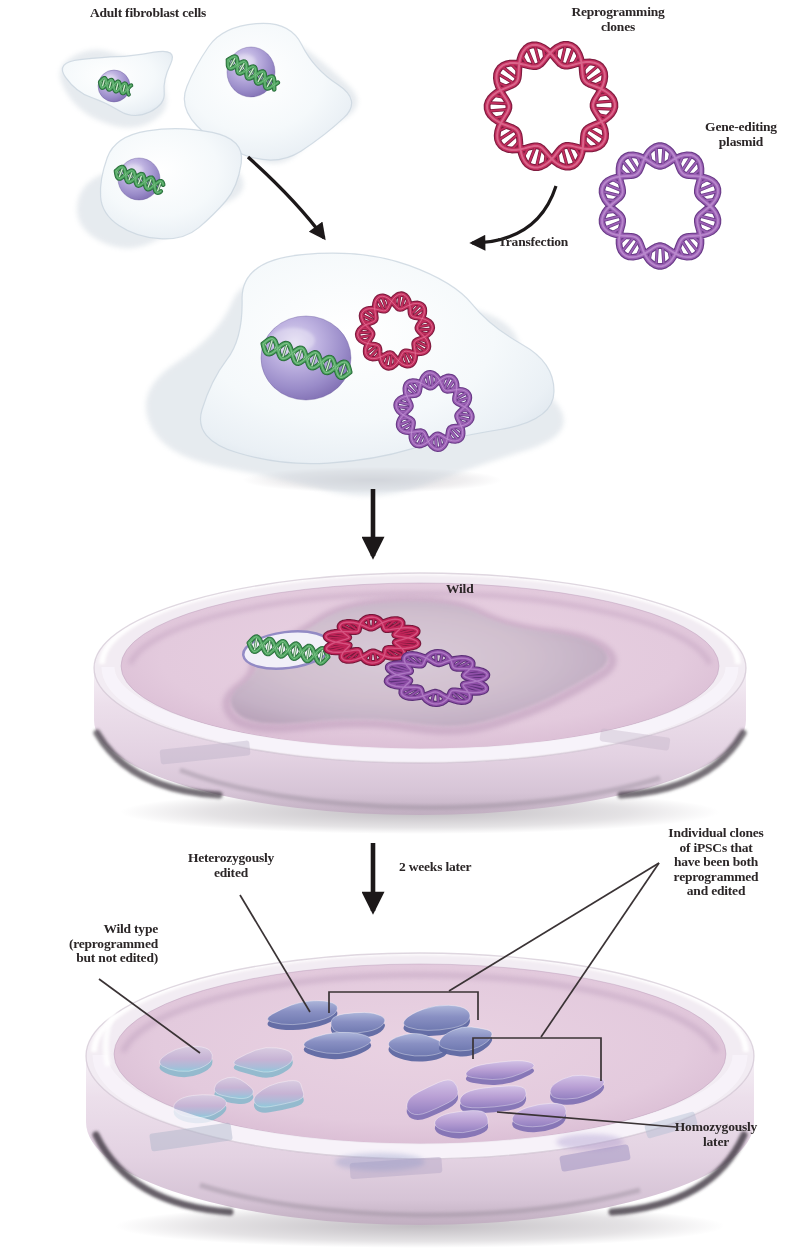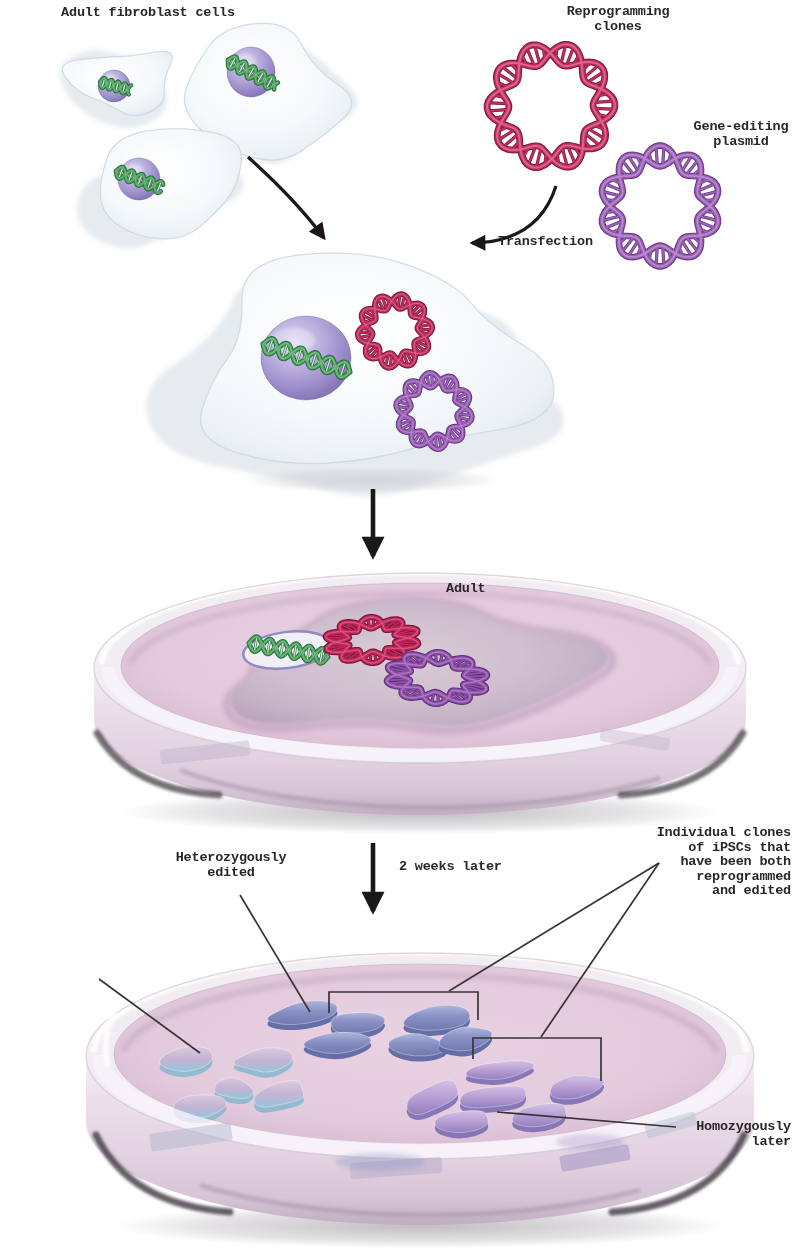--- a/index.html
+++ b/index.html
@@ -1,22 +1,22 @@
 <!DOCTYPE html>
 <html style="--background: #ffffff; --text: #2b2627; --line: #3a3335; --arrow: #1c1819; --cell-body-light: #f7fafc; --cell-body-edge: #d9e2ea; --cell-outline: #c9d5df; --nucleus: #9a8cc9; --nucleus-dark: #7a68ad; --nucleus-light: #dfd8f1; --dna-green: #4aa35c; --dna-green-dark: #286b3a; --dna-green-light: #a8d8ae; --dna-green-rung: #cde9cb; --reprogramming-plasmid: #c22f5e; --reprogramming-plasmid-dark: #7f1b3f; --reprogramming-plasmid-light: #ef8fae; --gene-editing-plasmid: #9b60b4; --gene-editing-plasmid-dark: #693a87; --gene-editing-plasmid-light: #cfa8e0; --medium-pink: #e3cadd; --medium-edge: #cbaec8; --glass: #f2ecf3; --plated-cell: #cfbfce; --plated-cell-edge: #b795b5; --colony-blue: #8990c3; --colony-blue-side: #5e68a2; --colony-blue-light: #adb6da; --colony-wild: #c6b3d4; --colony-wild-cyan: #90c9da; --colony-wild-side: #8fb8cc; --colony-purple: #b89fd4; --colony-purple-side: #8272b4; --colony-purple-light: #d3c2e6;"><head>
 <meta charset="utf-8">
 <style>
   html,body{margin:0;padding:0;background:#fff;}
   .stage{position:relative;width:800px;height:1250px;background:var(--background,#fff);
-         overflow:hidden;font-family:Liberation Mono, monospace;}
+         overflow:hidden;font-family:Liberation Serif, serif;}
   .stage svg{position:absolute;left:0;top:0;}
   .lbl{position:absolute;font-weight:700;font-size:13.5px;line-height:14.5px;
        letter-spacing:-0.2px;color:var(--text,#2b2627);white-space:pre-line;text-align:right;}
   .lbl.c{text-align:center;}
-  .lbl.r{text-align:right;}
+  .lbl.r{text-align:center;}
   .ann{stroke:var(--line,#3a3335);stroke-width:1.7;fill:none;}
   .arrow{stroke:#1c1819;fill:none;stroke-linecap:butt;}
 </style>
 </head>
 <body>
 
 <div class="stage">
 
 <svg width="800" height="1250" viewBox="0 0 800 1250">
   <defs>
@@ -270,24 +270,27 @@
     <path class="ann" d="M676 1127 L497 1112"></path>
   </g>
 </svg>
 
 <div class="lbl c" style="left:58px;top:6px;width:180px">Adult fibroblast cells</div>
 <div class="lbl c" style="left:543px;top:5px;width:150px">Reprogramming
 clones</div>
 <div class="lbl c" style="left:666px;top:120px;width:150px">Gene-editing
 plasmid</div>
 <div class="lbl" style="left:498px;top:235px">Transfection</div>
-<div class="lbl" style="left:446px;top:582px">Adult</div>
+<div class="lbl" style="left:446px;top:582px">Wild</div>
 <div class="lbl" style="left:399px;top:860px">2 weeks later</div>
 <div class="lbl c" style="left:156px;top:851px;width:150px">Heterozygously
 edited</div>
+<div class="lbl" style="left:23px;top:922px;width:135px">Wild type
+(reprogrammed
+but not edited)</div>
 <div class="lbl r" style="left:641px;top:826px;width:150px">Individual clones
 of iPSCs that
 have been both
 reprogrammed
 and edited</div>
 <div class="lbl r" style="left:641px;top:1120px;width:150px">Homozygously
 later</div>
 
 </div>
 

